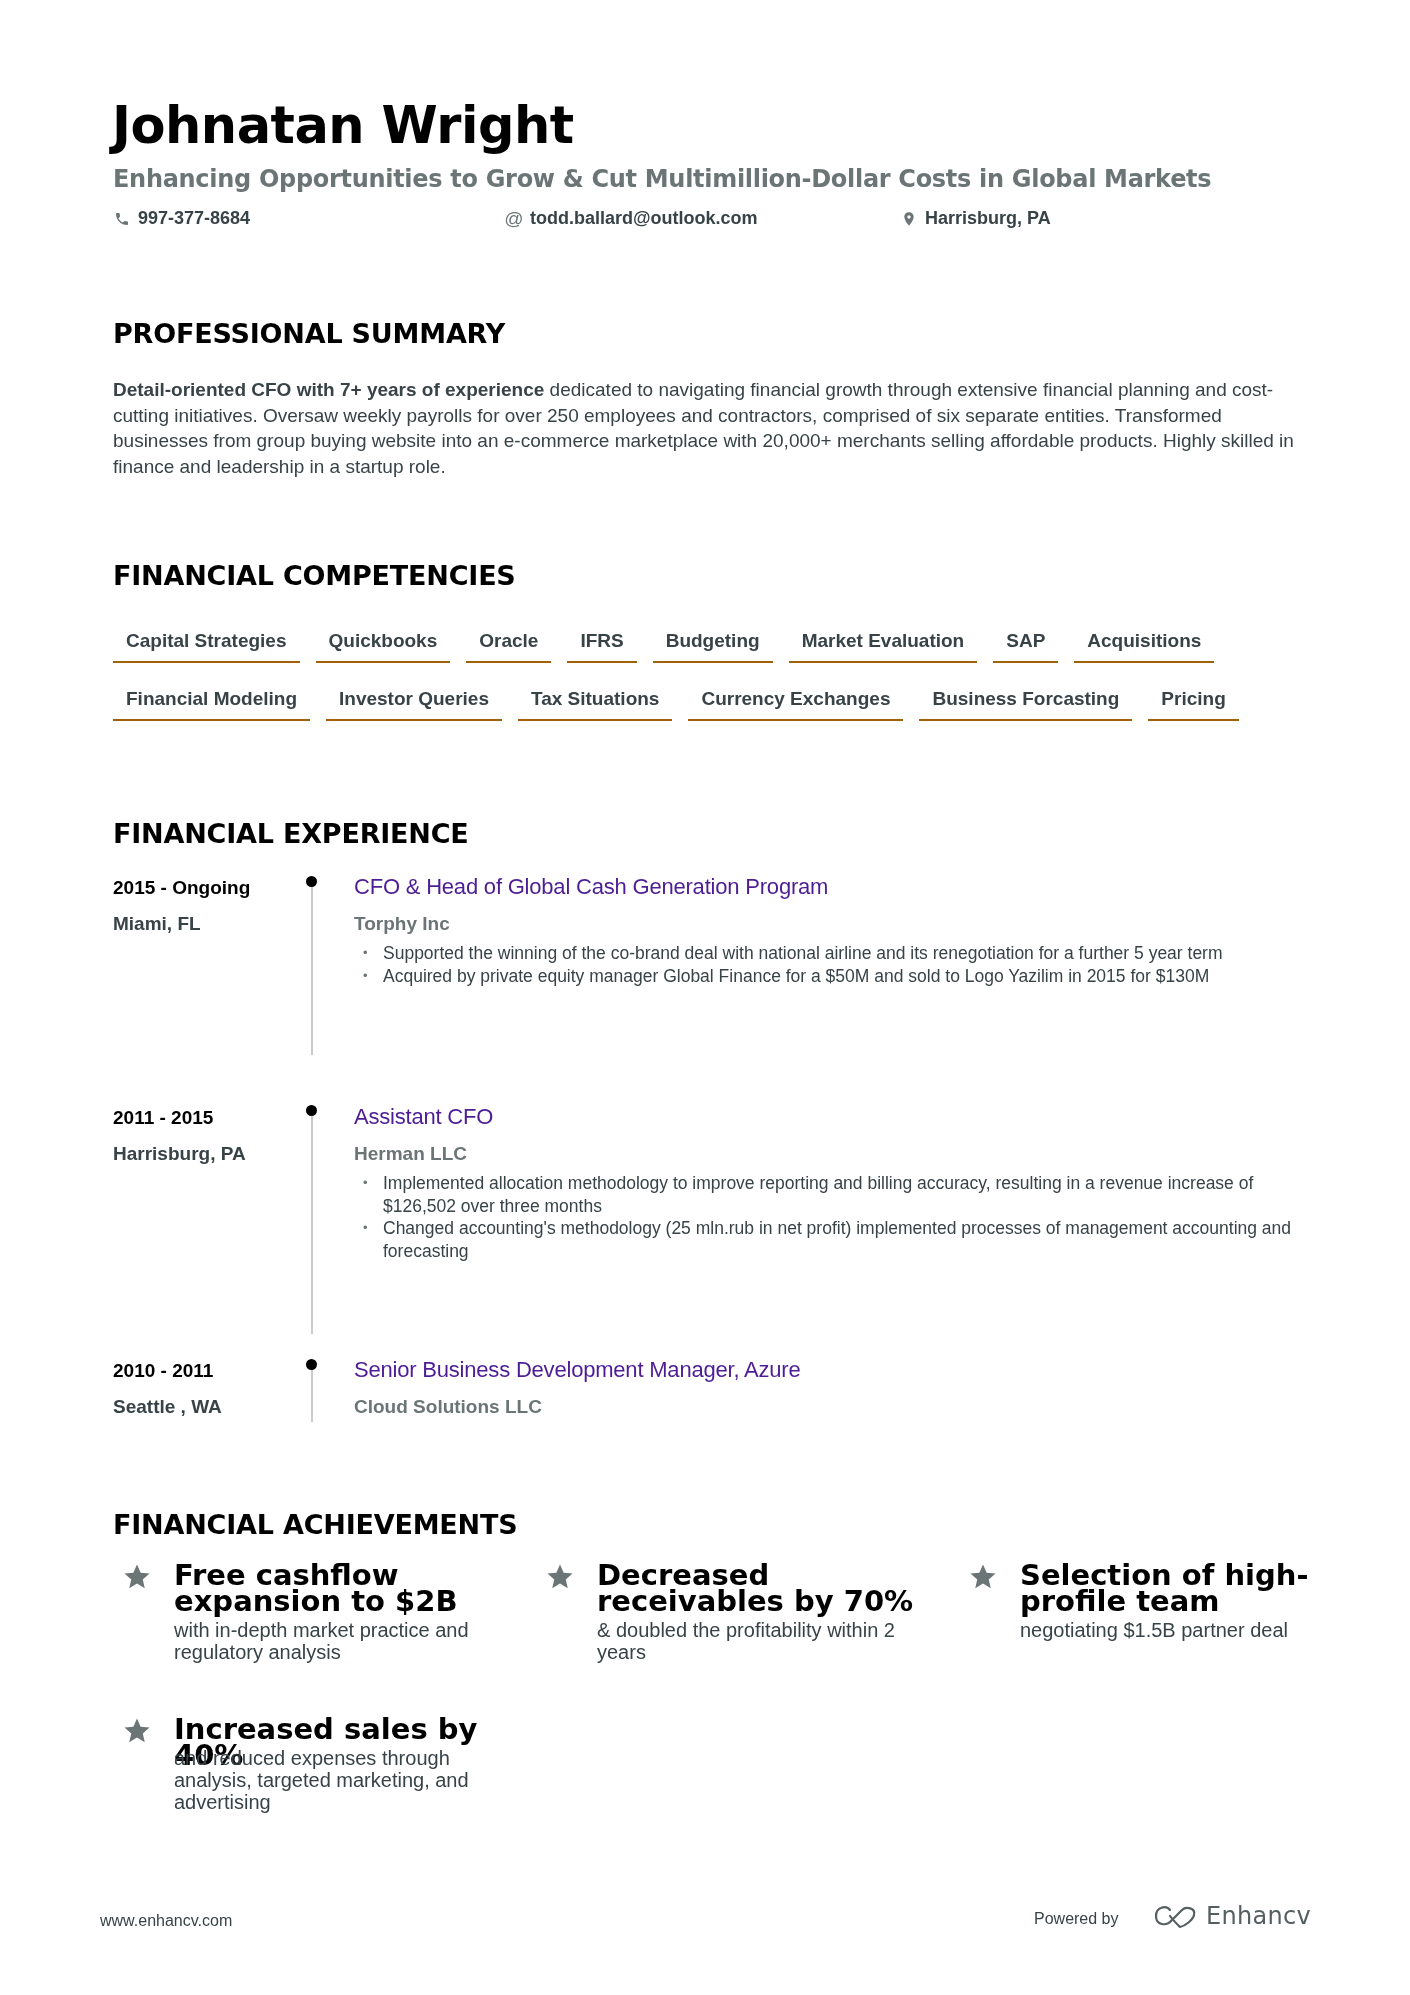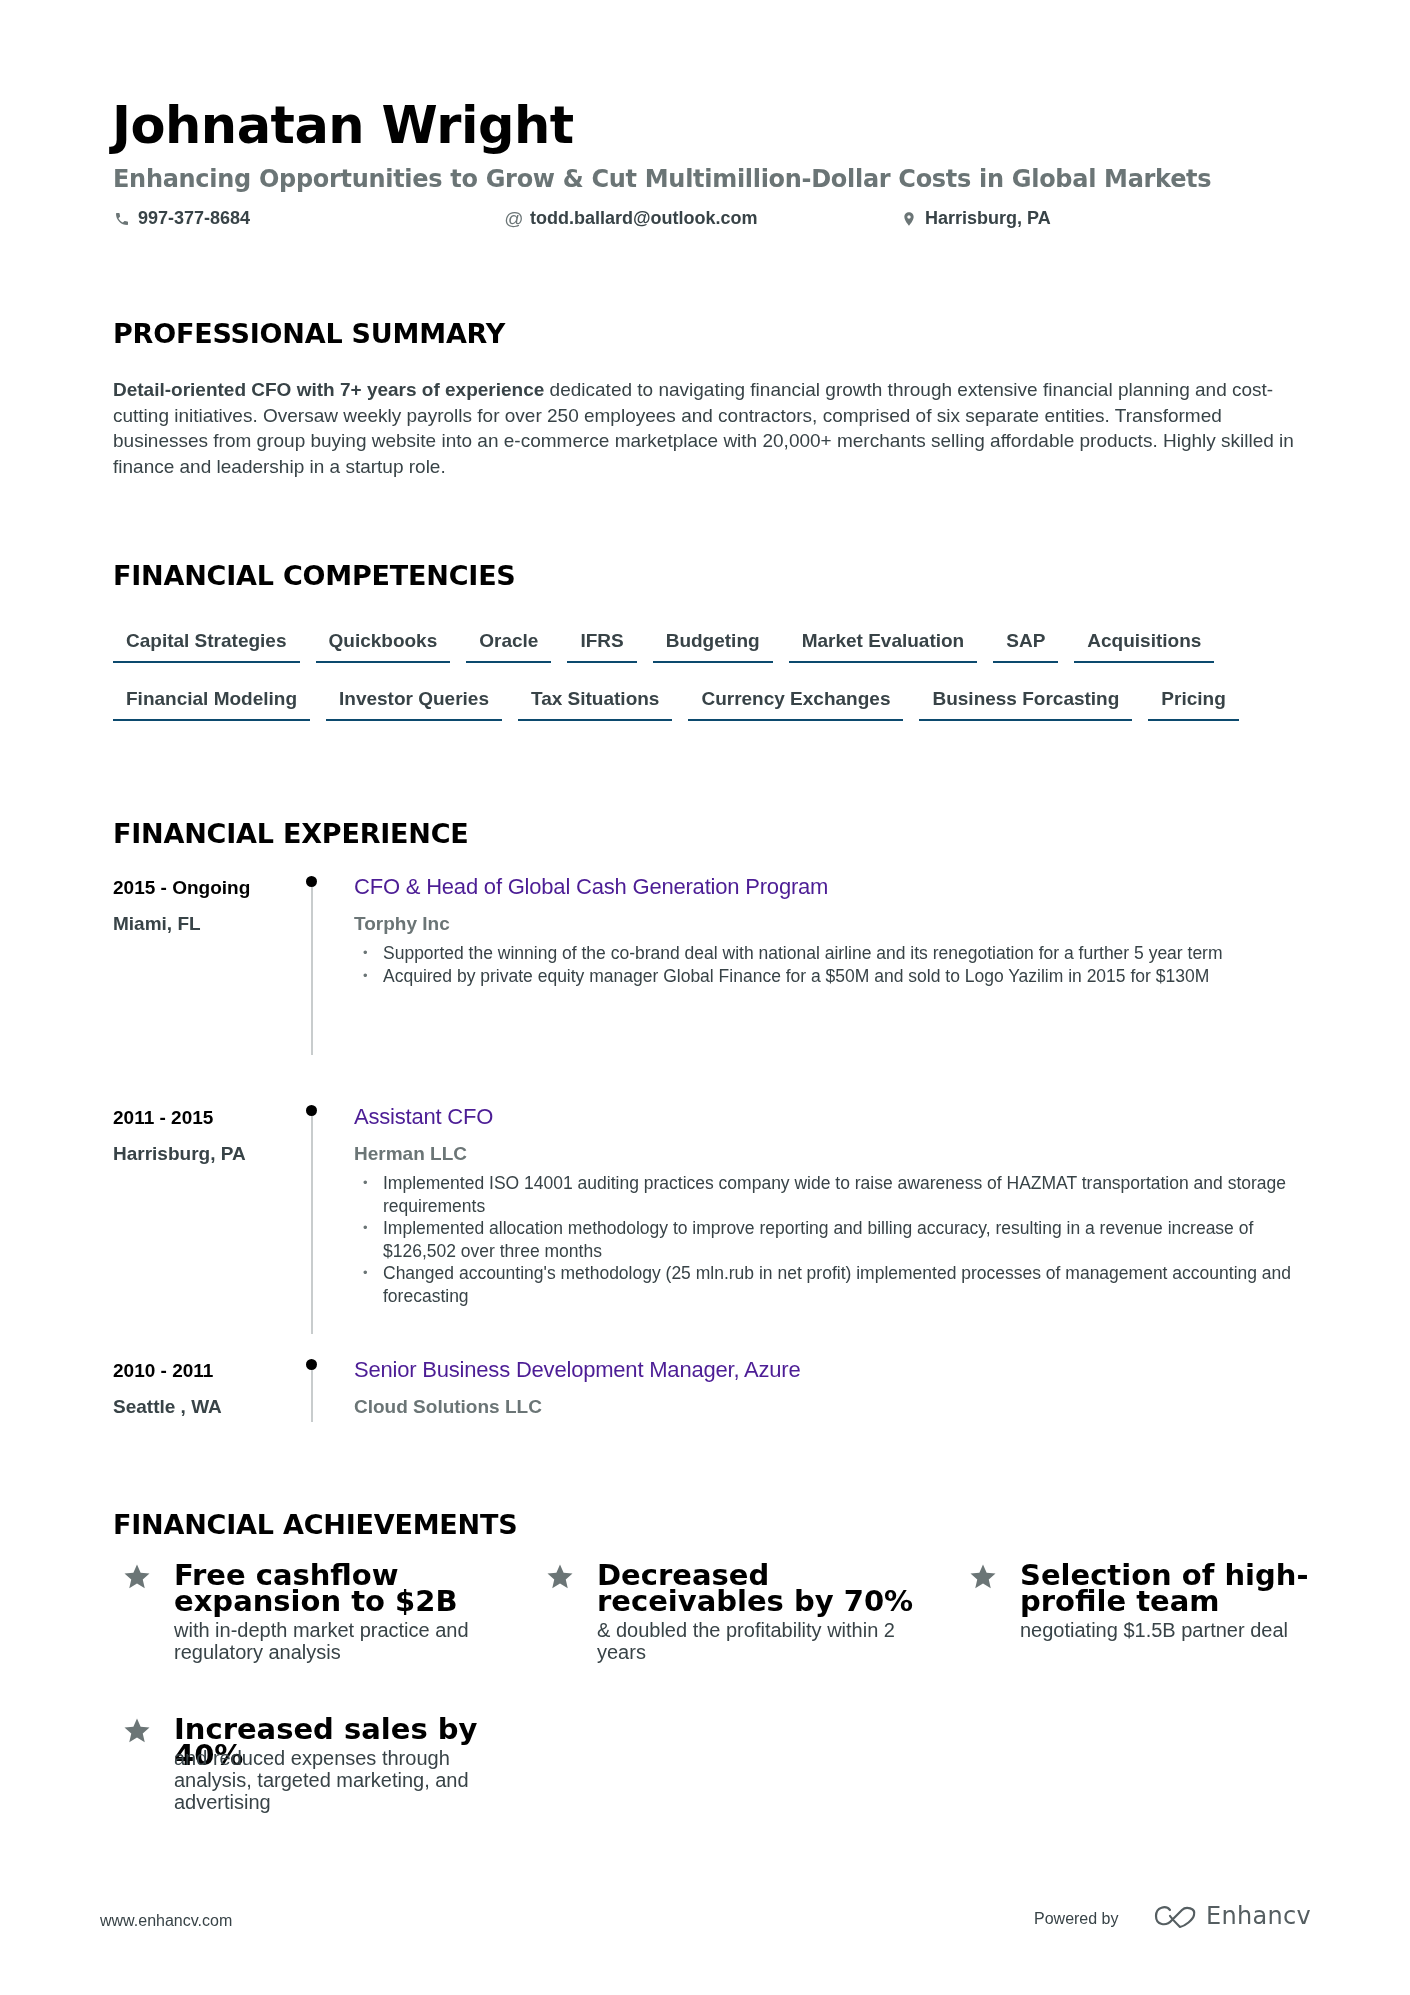--- a/index.html
+++ b/index.html
@@ -17,21 +17,21 @@
   .contact .at { font-size: 19px; font-weight: normal; color: #6b7576; line-height: 1; }
 
   
   .section-title { left: 113px; font-family: "DejaVu Sans", sans-serif; font-weight: bold; font-size: 27px; color: #000; letter-spacing: -0.2px; white-space: nowrap; }
 
   .summary { left: 113px; top: 377px; width: 1200px; font-size: 19px; line-height: 25.5px; color: #384347; }
   .summary b { font-weight: bold; }
 
   
   .tags { left: 113px; width: 1220px; display: flex; flex-wrap: wrap; column-gap: 16px; }
-  .tag { font-size: 19px; font-weight: bold; color: #384347; padding: 0 13px 9px 13px; border-bottom: 2px solid #0c4a6e; white-space: nowrap; line-height: 22px; }
+  .tag { font-size: 19px; font-weight: bold; color: #384347; padding: 0 13px 9px 13px; border-bottom: 2px solid #a16207; white-space: nowrap; line-height: 22px; }
 
   
   .exp-date { left: 113px; font-size: 19px; font-weight: bold; color: #000; white-space: nowrap; }
   .exp-loc { left: 113px; font-size: 19px; color: #384347; white-space: nowrap; font-weight: bold; }
   .tl-line { left: 311px; width: 2px; background: #c8cccd; }
   .tl-dot { left: 306px; width: 11px; height: 11px; border-radius: 50%; background: #000; }
   .exp-title { left: 354px; font-family: Liberation Sans, sans-serif; font-size: 22px; color: #4c1d95; white-space: nowrap; letter-spacing: -0.2px; }
   .exp-company { left: 354px; font-size: 19px; font-weight: bold; color: #6b7576; white-space: nowrap; }
   .exp-bullets { left: 363px; width: 940px; list-style: none; }
   .exp-bullets li { position: relative; padding-left: 20px; font-size: 17.5px; line-height: 22.5px; color: #384347; }
@@ -122,21 +122,20 @@
   <li>Supported the winning of the co-brand deal with national airline and its renegotiation for a further 5 year term</li>
   <li>Acquired by private equity manager Global Finance for a $50M and sold to Logo Yazilim in 2015 for $130M</li>
 </ul>
 
 <div class="abs tl-dot" style="top:1105px;"></div>
 <div class="abs exp-date" style="top:1107px;">2011 - 2015</div>
 <div class="abs exp-loc" style="top:1143px;">Harrisburg, PA</div>
 <div class="abs exp-title" style="top:1104px;">Assistant CFO</div>
 <div class="abs exp-company" style="top:1143px;">Herman LLC</div>
 <ul class="abs exp-bullets" style="top:1172px;">
-  <li>Implemented ISO 14001 auditing practices company wide to raise awareness of HAZMAT transportation and storage requirements</li>
   <li>Implemented allocation methodology to improve reporting and billing accuracy, resulting in a revenue increase of $126,502 over three months</li>
   <li>Changed accounting's methodology (25 mln.rub in net profit) implemented processes of management accounting and forecasting</li>
 </ul>
 
 <div class="abs tl-dot" style="top:1359px;"></div>
 <div class="abs exp-date" style="top:1360px;">2010 - 2011</div>
 <div class="abs exp-loc" style="top:1396px;">Seattle , WA</div>
 <div class="abs exp-title" style="top:1357px;">Senior Business Development Manager, Azure</div>
 <div class="abs exp-company" style="top:1396px;">Cloud Solutions LLC</div>
 

